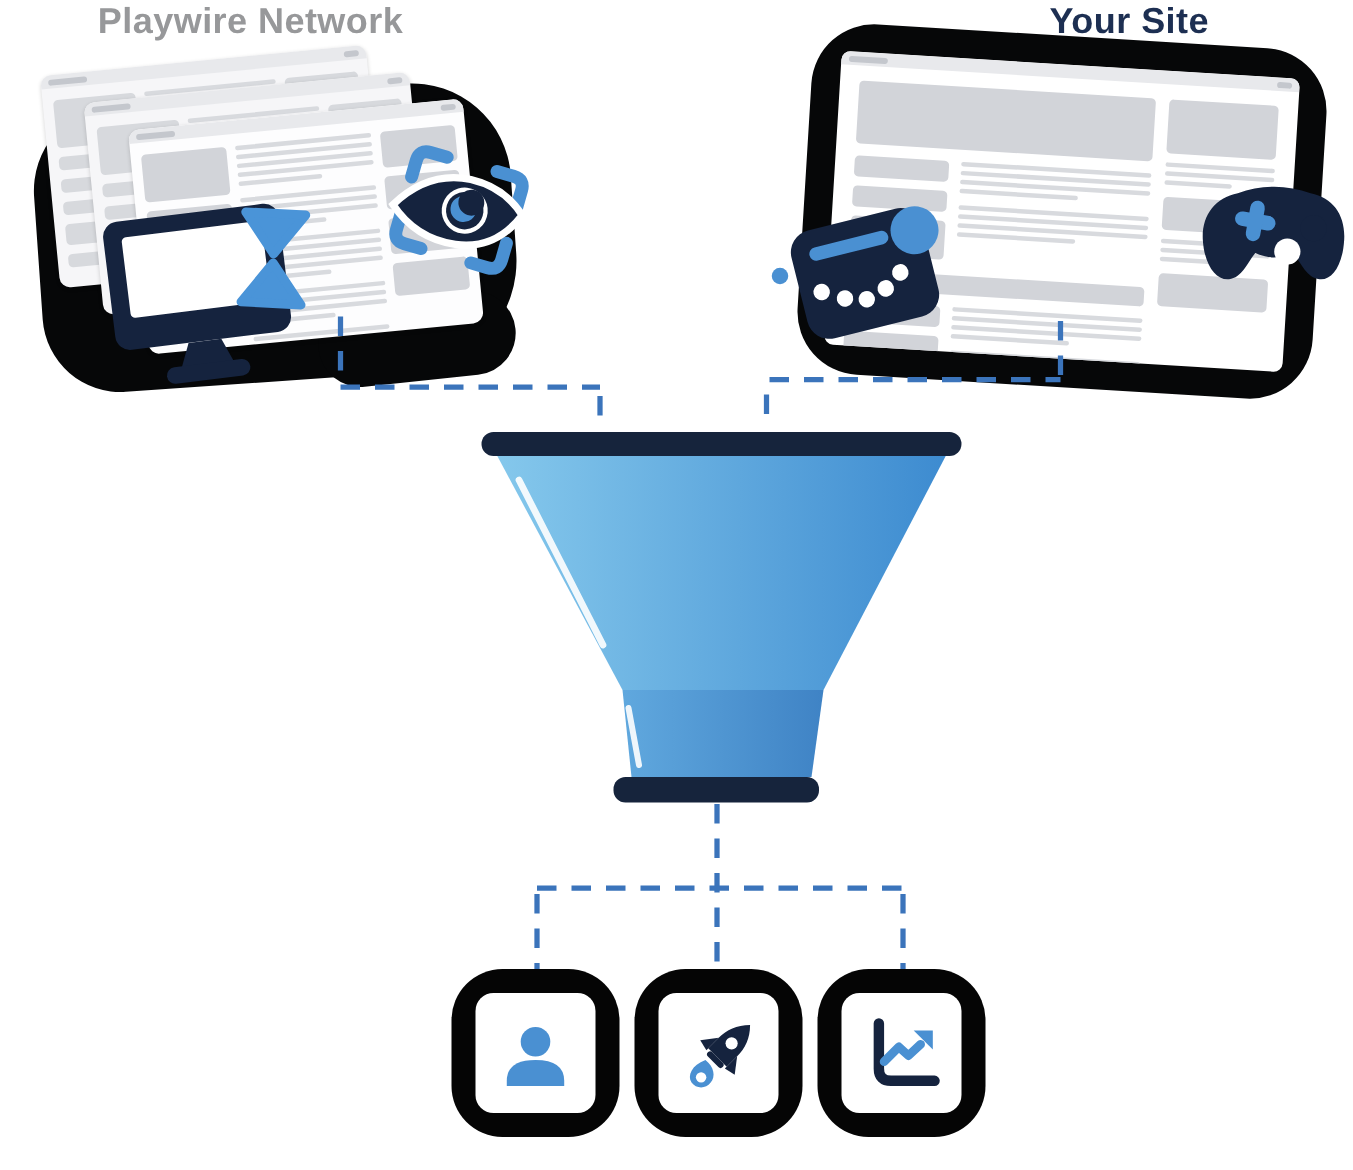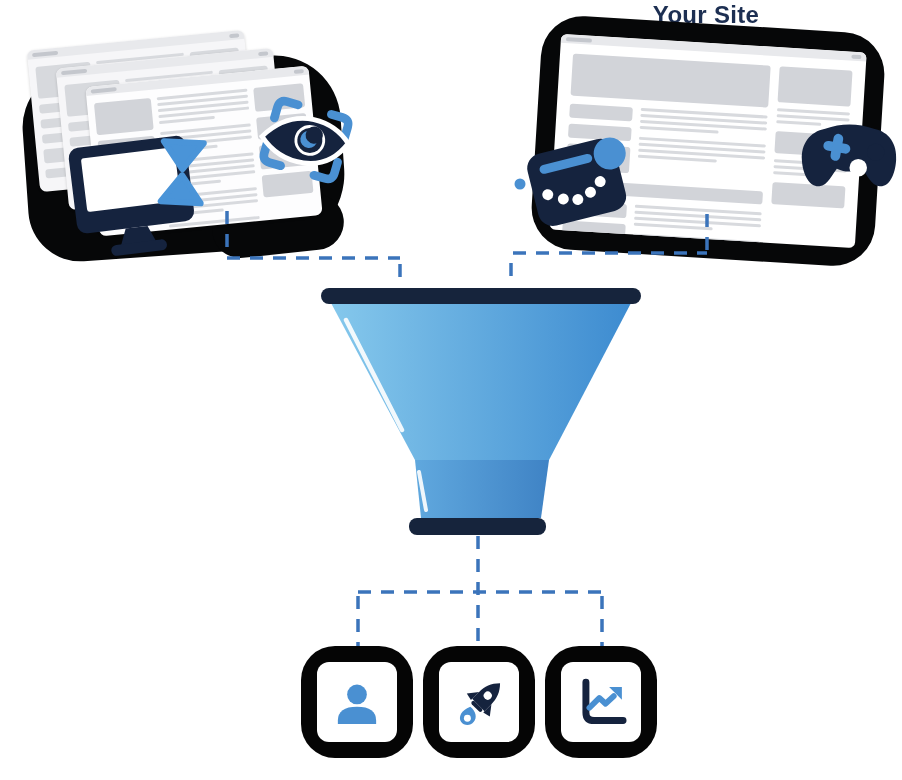--- a/index.html
+++ b/index.html
@@ -1,20 +1,20 @@
 <!DOCTYPE html>
 <html><head>
 <meta charset="utf-8">
 <style>
   html,body{margin:0;padding:0;background:#fff;}
   .canvas{position:relative;width:902px;height:780px;background:#fff;overflow:hidden;
           font-family:"Liberation Sans", sans-serif;}
   .title{position:absolute;font-weight:bold;font-size:24px;letter-spacing:.3px;text-align:center;}
   .title.left{left:47px;top:1px;width:240px;color:#97989a;}
-  .title.right{left:606px;top:1px;width:200px;color:#1d2f52;}
+  .title.right{left:606px;top:1px;width:200px;color:#1d2f52;text-align:right;}
 
   
   .blob{position:absolute;background:#060708;z-index:1;}
   .blob.main{left:25px;top:62px;width:318px;height:192px;border-radius:58px 66px 74px 52px;transform:rotate(-4deg);}
   .blob.patch{left:212px;top:198px;width:132px;height:56px;border-radius:28px;transform:rotate(-6deg);}
   .frame{position:absolute;left:536px;top:24px;width:344px;height:234px;background:#060708;
          border-radius:42px;transform:rotate(3.5deg);z-index:1;}
 
   
   .bwin{position:absolute;background:#fdfdfe;border-radius:7px;overflow:hidden;
@@ -50,20 +50,21 @@
         display:flex;align-items:center;justify-content:center;}
   .tile .inner{width:80px;height:80px;background:#fff;border-radius:12px;
         display:flex;align-items:center;justify-content:center;}
   .t1{left:301px}.t2{left:423px}.t3{left:545px}
 </style>
 </head>
 <body>
 
 <div class="canvas">
 
+  <div class="title left">Playwire Network</div>
   <div class="title right">Your Site</div>
 
   <div class="blob main"></div>
   <div class="blob patch"></div>
 
   <div class="bwin dim" style="left:33px;top:40px;width:218px;height:142px;transform:rotate(-5.5deg);z-index:2;">
     <div class="bhead">
       <span class="pill l"></span>
       <span class="pill r"></span>
       </div>

